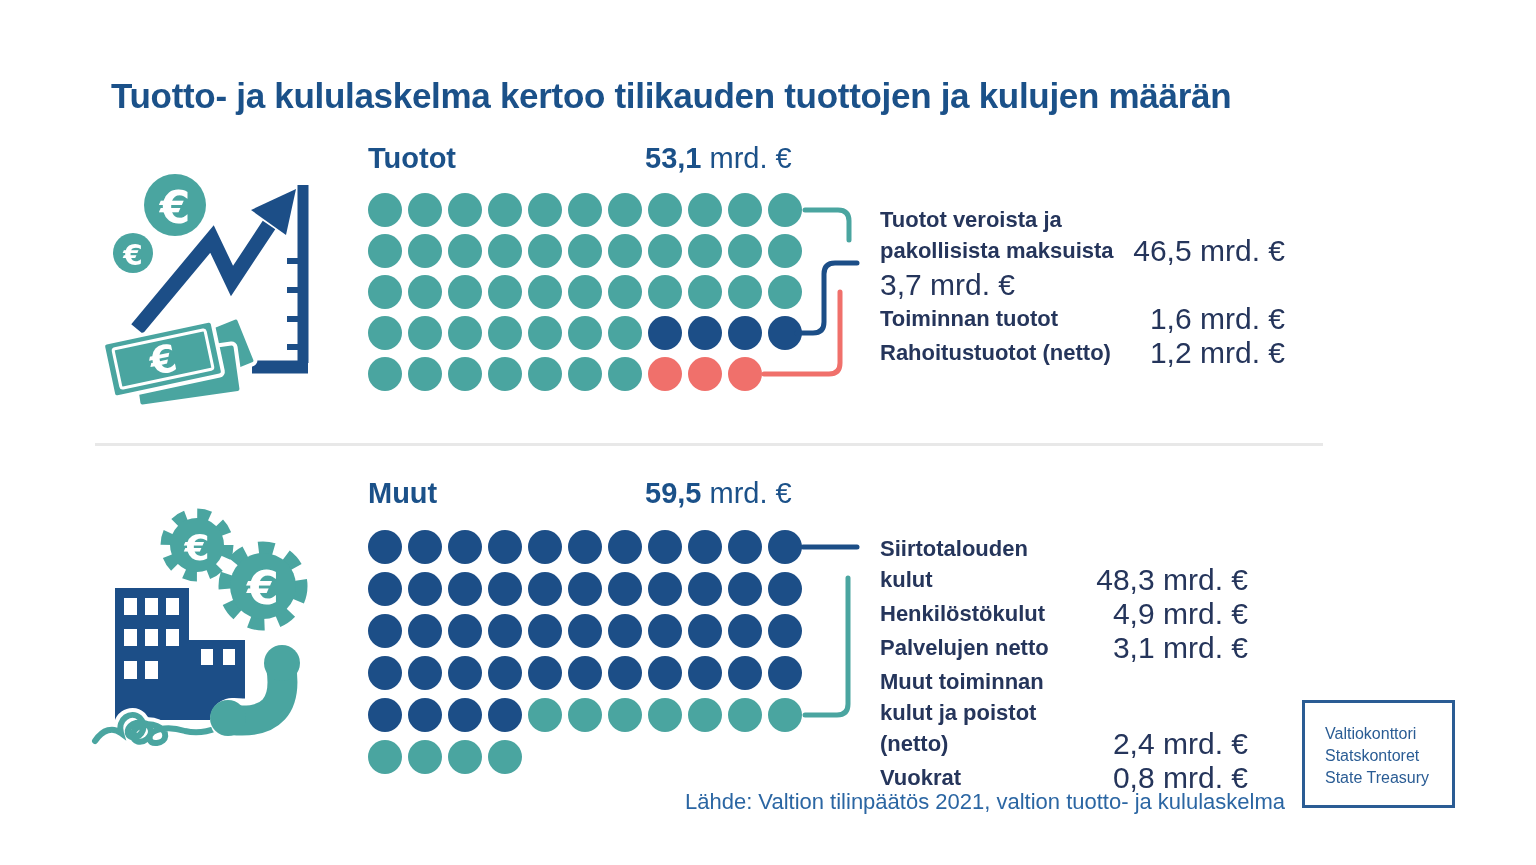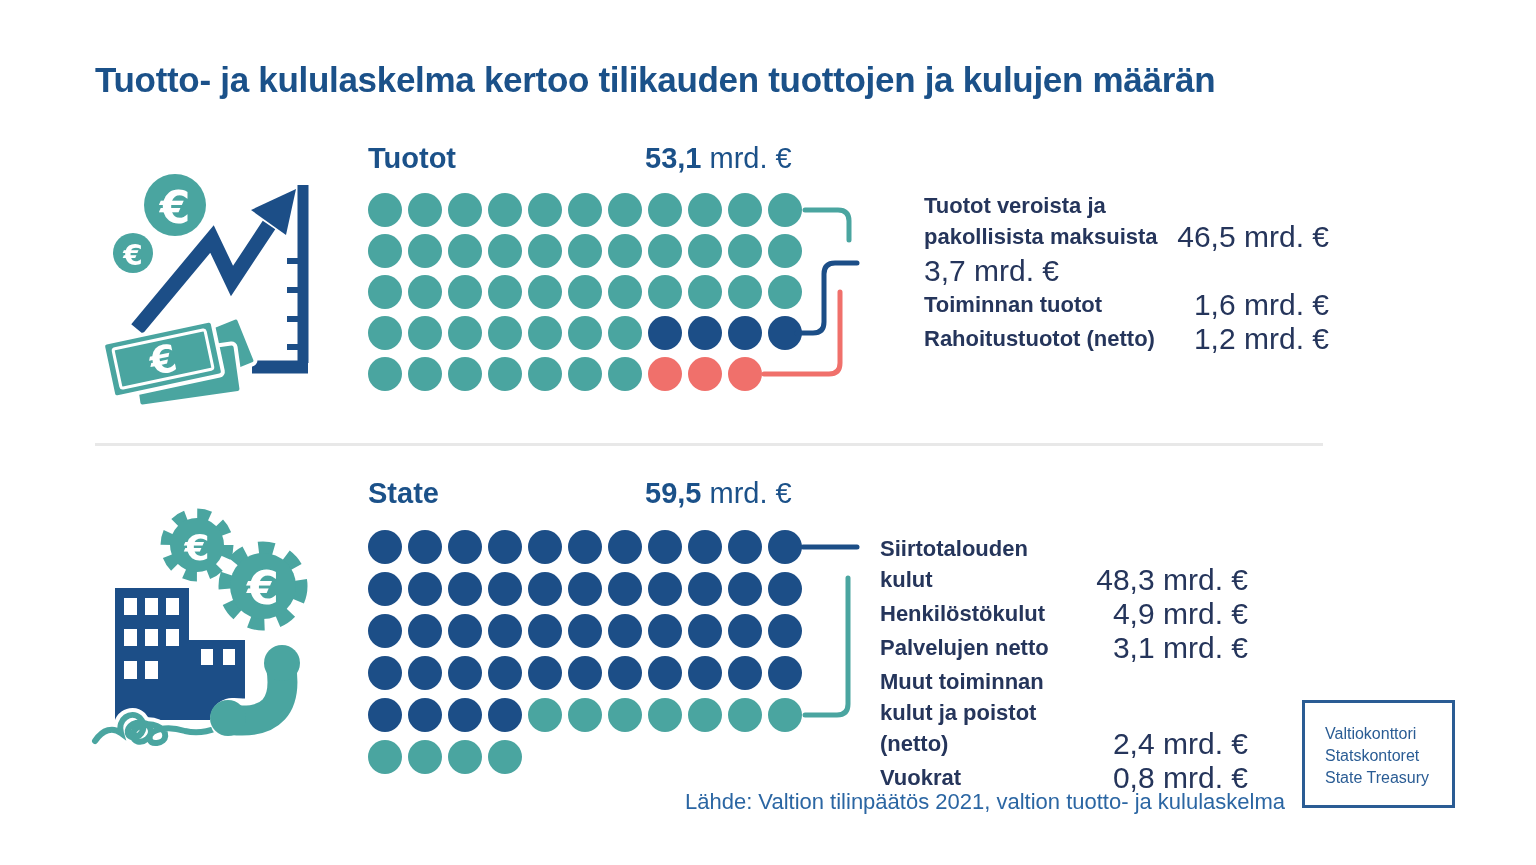--- a/index.html
+++ b/index.html
@@ -1,34 +1,34 @@
 <!DOCTYPE html>
 <html style="--c-teal: #4AA5A0; --c-navy: #1C4E87; --c-coral: #F0706B; --c-header: #1B5189; --c-label: #25355B; --c-source: #2B66A3; --c-logo: #2A5C94; --c-divider: #E8E8E8;"><head>
 <meta charset="utf-8">
 <style>
   html,body{margin:0;padding:0;background:#fff;}
   .canvas{position:relative;width:1536px;height:865px;background:#ffffff;overflow:hidden;
           font-family:"Liberation Sans", sans-serif;}
-  .title{position:absolute;left:95px;top:60px;margin:0;font-size:35px;font-weight:700;
+  .title{position:absolute;left:95px;top:60px;margin:16px;font-size:35px;font-weight:700;
          color:var(--c-header);letter-spacing:-0.3px;}
   .section-heading{position:absolute;font-size:29px;font-weight:700;color:var(--c-header);}
   .section-amount{position:absolute;font-size:29px;color:var(--c-header);font-weight:400;}
   .section-amount .amt{font-weight:700;}
   .dot-grid{position:absolute;}
   .dot-row{display:flex;gap:6px;}
   .dot{width:34px;height:34px;border-radius:50%;flex:0 0 auto;}
   .connector-layer{position:absolute;left:0;top:0;pointer-events:none;}
   .connector-layer path{fill:none;stroke-width:5;stroke-linecap:round;stroke-linejoin:round;}
   .s-teal{stroke:var(--c-teal);} .s-navy{stroke:var(--c-navy);} .s-coral{stroke:var(--c-coral);}
   .legend{position:absolute;}
   .legend-row{display:flex;justify-content:space-between;align-items:flex-end;
               column-gap:14px;margin-bottom:3px;}
   .legend-label{font-size:22px;line-height:31px;font-weight:700;color:var(--c-label);}
   .legend-value{font-size:30px;line-height:31px;font-weight:400;color:var(--c-label);white-space:nowrap;}
-  .legend-tuotot{left:880px;top:190px;width:405px;margin-left:44px;}
+  .legend-tuotot{left:880px;top:204px;width:405px;}
   .legend-tuotot .legend-label{max-width:280px;}
   .legend-kulut{left:880px;top:533px;width:368px;}
   .legend-kulut .legend-label{max-width:232px;}
   .divider{position:absolute;left:95px;top:443px;width:1228px;height:3px;background:#e8e8e8;}
   .source{position:absolute;left:640px;top:789px;width:690px;text-align:center;
           font-size:22px;color:var(--c-source);}
   .logo-box{position:absolute;left:1302px;top:700px;width:153px;height:108px;
             border:3px solid var(--c-logo);box-sizing:border-box;}
   .logo-text{margin:20px 0 0 20px;font-size:16px;line-height:22px;color:var(--c-logo);}
   .icon-wrap{position:absolute;}
@@ -197,21 +197,21 @@
       <path class="st-white" stroke-width="14" fill="none" stroke-linecap="round" d="M10 243 C 18 231 28 229 36 235 C 32 221 46 212 55 220 C 62 227 58 239 48 239 C 40 239 41 227 51 225 C 65 222 70 234 62 241 C 56 246 48 244 48 237 C 48 228 62 224 72 228 C 84 233 82 244 72 245 C 64 246 62 238 68 234 C 77 229 90 230 100 233 C 112 236 122 234 132 230"></path>
       <path class="st-teal" stroke-width="6" fill="none" stroke-linecap="round" d="M10 243 C 18 231 28 229 36 235 C 32 221 46 212 55 220 C 62 227 58 239 48 239 C 40 239 41 227 51 225 C 65 222 70 234 62 241 C 56 246 48 244 48 237 C 48 228 62 224 72 228 C 84 233 82 244 72 245 C 64 246 62 238 68 234 C 77 229 90 230 100 233 C 112 236 122 234 132 230"></path>
 
       <path class="st-white" stroke-width="44" fill="none" stroke-linecap="round" d="M147 222 Q 206 228 196 168"></path>
       <path class="st-teal" stroke-width="30" fill="none" stroke-linecap="round" d="M147 222 Q 206 228 196 168"></path>
       <circle class="fill-teal" cx="143" cy="220" r="18"></circle>
       <circle class="fill-teal" cx="197" cy="165" r="18"></circle>
     </svg>
   </div>
 
-  <div class="section-heading" style="left:368px;top:477px;">State</div>
+  <div class="section-heading" style="left:368px;top:477px;">Muut</div>
   <div class="section-amount" style="left:645px;top:477px;">
     <span class="amt">59,5</span>
     <span class="unit">mrd. €</span>
   </div>
 
   <div class="dot-grid" id="grid-kulut" style="left:368px;top:530px;">
       <div class="dot-row" style="margin-bottom: 8px;">
         <div class="dot" style="background: var(--c-navy);"></div>
         <div class="dot" style="background: var(--c-navy);"></div>
         <div class="dot" style="background: var(--c-navy);"></div>

